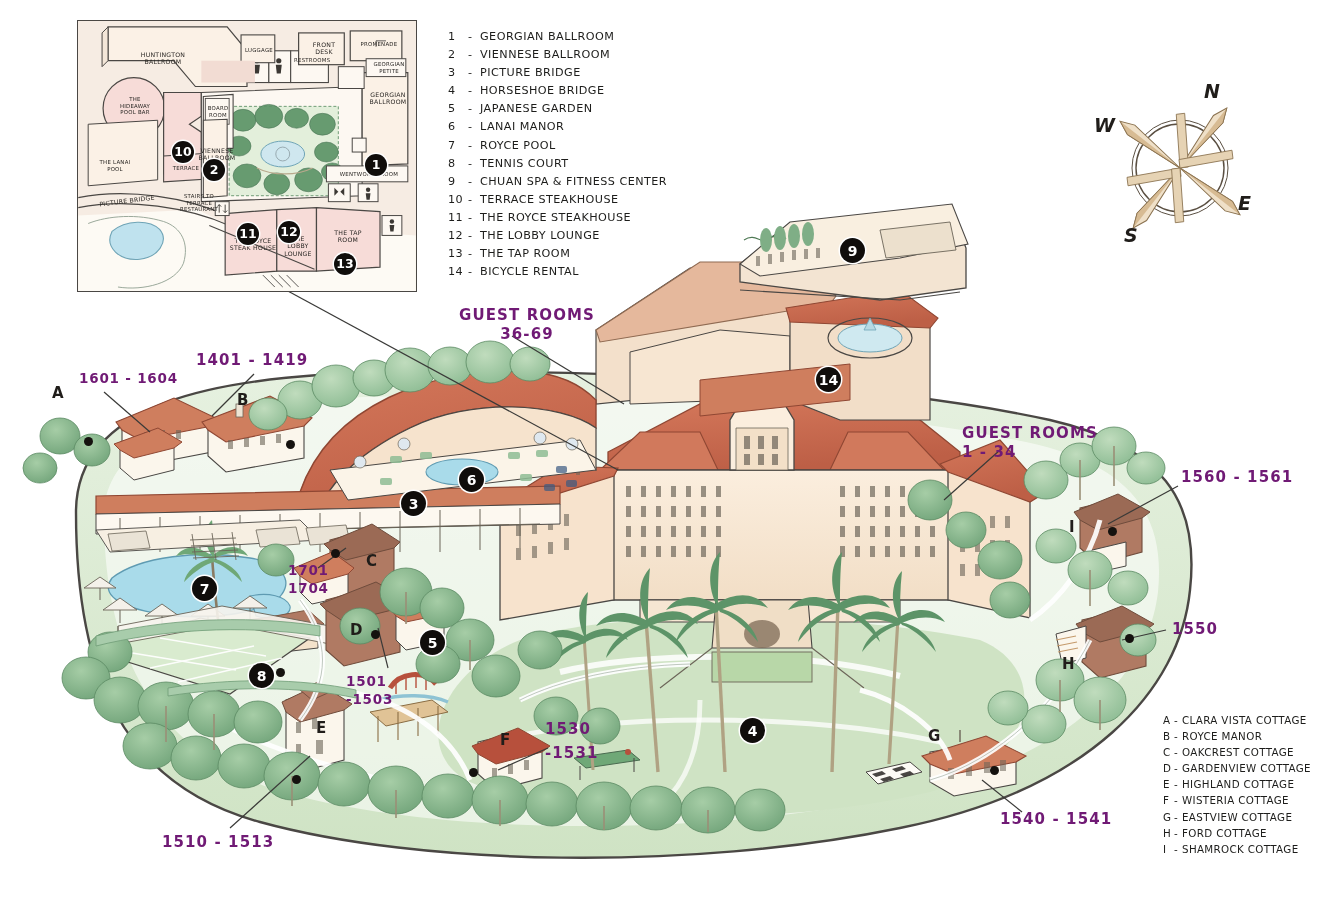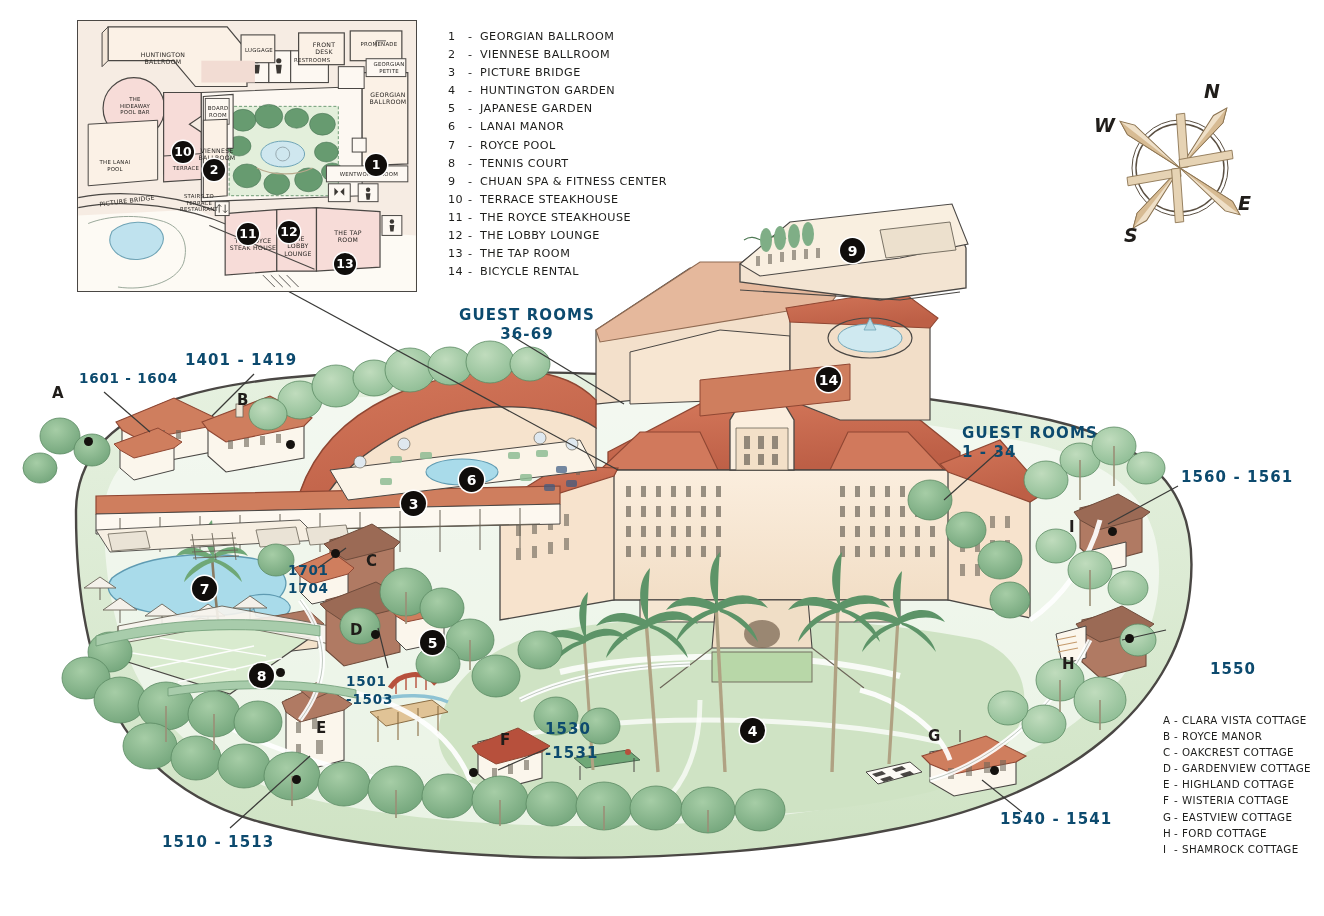--- a/index.html
+++ b/index.html
@@ -28,21 +28,21 @@
   #legend-letters{left:1163px;top:712px;width:160px;}
   #legend-letters .lrow{
     font-size:10.3px;line-height:16.1px;color:#1d1d1b;
     letter-spacing:.35px;white-space:nowrap;
   }
   #legend-letters .lnum{display:inline-block;width:11px;}
   #legend-letters .ldash{display:inline-block;width:8px;}
 
   
   .callout{
-    font-size:15px;color:#0c4a6e;letter-spacing:1.1px;
+    font-size:15px;color:#701a75;letter-spacing:1.1px;
     line-height:19px;white-space:pre;font-weight:600;
   }
   .callout.sm{font-size:13.5px;letter-spacing:.8px;line-height:17px;}
   .dot{position:absolute;width:9px;height:9px;border-radius:50%;background:#15120f;}
 
   
   .letterbadge{
     font-size:15px;font-weight:700;color:#201d1a;letter-spacing:0;
   }
 
@@ -741,27 +741,27 @@
   <div class="numbadge big" style="left:840px;top:238px;">9</div>
   <div class="numbadge big" style="left:816px;top:367px;">14</div>
 
   
   <div class="abs callout" style="left:452px;top:306px;text-align:center;width:150px;">GUEST ROOMS
 36-69</div>
 
   <div class="abs callout" style="left:962px;top:424px;width:150px;">GUEST ROOMS
 1 - 34</div>
 
-  <div class="abs callout" style="left:185px;top:351px;">1401 - 1419</div>
+  <div class="abs callout" style="left:196px;top:351px;">1401 - 1419</div>
 
   <div class="abs callout sm" style="left:79px;top:370px;">1601 - 1604</div>
 
   <div class="abs callout" style="left:1181px;top:468px;">1560 - 1561</div>
 
-  <div class="abs callout" style="left:1210px;top:620px;margin-top:40px;">1550</div>
+  <div class="abs callout" style="left:1172px;top:620px;">1550</div>
 
   <div class="abs callout sm" style="left:288px;top:561px;line-height:18px;">1701
 1704</div>
 
   <div class="abs callout sm" style="left:346px;top:672px;line-height:18px;">1501
 -1503</div>
 
   <div class="abs callout" style="left:162px;top:833px;">1510 - 1513</div>
 
   <div class="abs callout" style="left:545px;top:717px;line-height:24px;">1530
@@ -790,21 +790,21 @@
   <div class="dot" style="left:292px;top:775px;"></div>
   <div class="dot" style="left:469px;top:768px;"></div>
   <div class="dot" style="left:990px;top:766px;"></div>
   <div class="dot" style="left:276px;top:668px;"></div>
 
   
   <div class="abs" id="legend-numbers">
     <div class="lrow"><span class="lnum">1</span><span class="ldash">-</span><span>GEORGIAN BALLROOM</span></div>
     <div class="lrow"><span class="lnum">2</span><span class="ldash">-</span><span>VIENNESE  BALLROOM</span></div>
     <div class="lrow"><span class="lnum">3</span><span class="ldash">-</span><span>PICTURE BRIDGE</span></div>
-    <div class="lrow"><span class="lnum">4</span><span class="ldash">-</span><span>HUNTINGTON GARDEN</span></div>
+    <div class="lrow"><span class="lnum">4</span><span class="ldash">-</span><span>HORSESHOE BRIDGE</span></div>
     <div class="lrow"><span class="lnum">5</span><span class="ldash">-</span><span>JAPANESE GARDEN</span></div>
     <div class="lrow"><span class="lnum">6</span><span class="ldash">-</span><span>LANAI MANOR</span></div>
     <div class="lrow"><span class="lnum">7</span><span class="ldash">-</span><span>ROYCE POOL</span></div>
     <div class="lrow"><span class="lnum">8</span><span class="ldash">-</span><span>TENNIS COURT</span></div>
     <div class="lrow"><span class="lnum">9</span><span class="ldash">-</span><span>CHUAN SPA &amp; FITNESS CENTER</span></div>
     <div class="lrow"><span class="lnum">10</span><span class="ldash">-</span><span>TERRACE STEAKHOUSE</span></div>
     <div class="lrow"><span class="lnum">11</span><span class="ldash">-</span><span>THE ROYCE STEAKHOUSE</span></div>
     <div class="lrow"><span class="lnum">12</span><span class="ldash">-</span><span>THE LOBBY LOUNGE</span></div>
     <div class="lrow"><span class="lnum">13</span><span class="ldash">-</span><span>THE TAP ROOM</span></div>
     <div class="lrow"><span class="lnum">14</span><span class="ldash">-</span><span>BICYCLE RENTAL</span></div>

